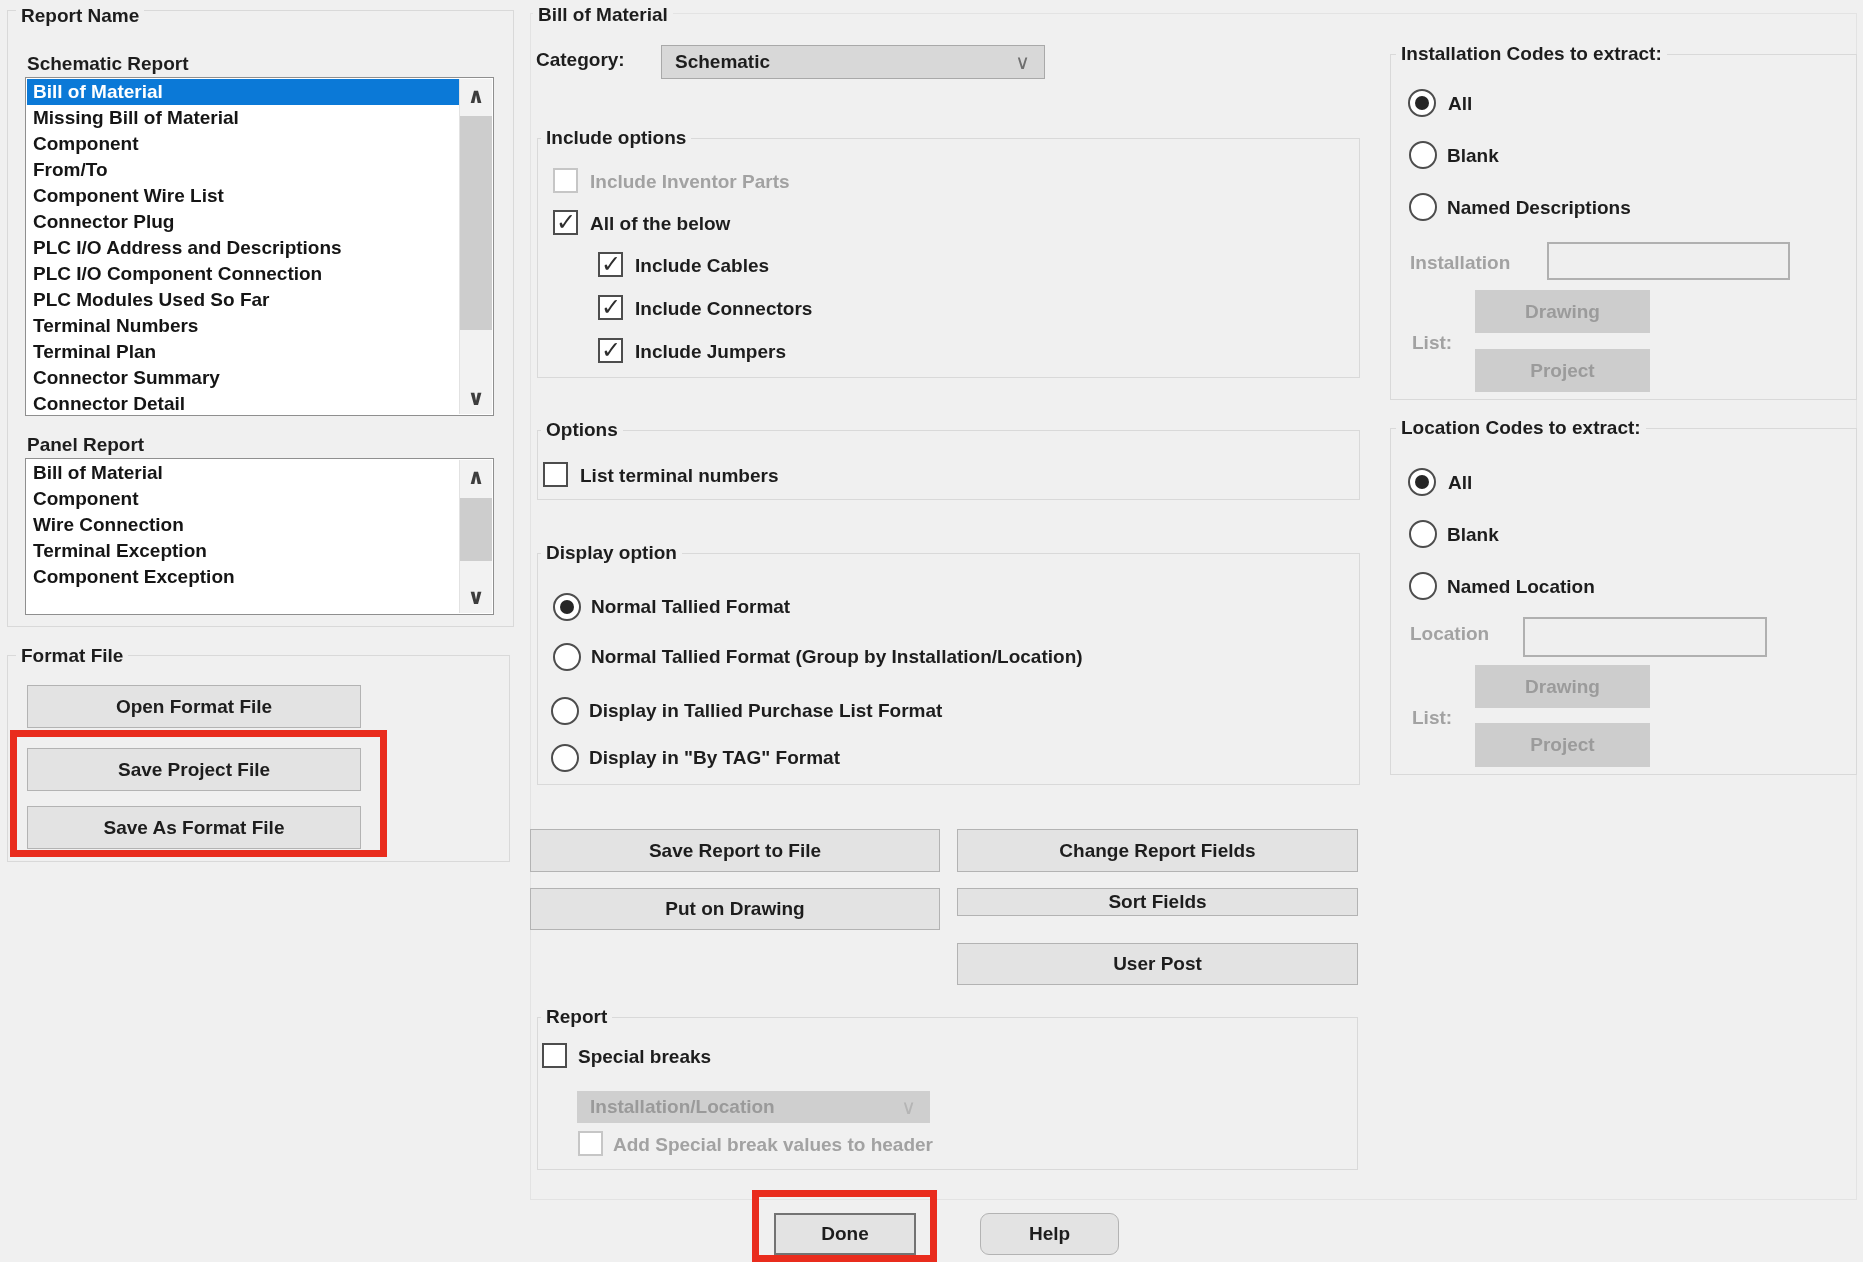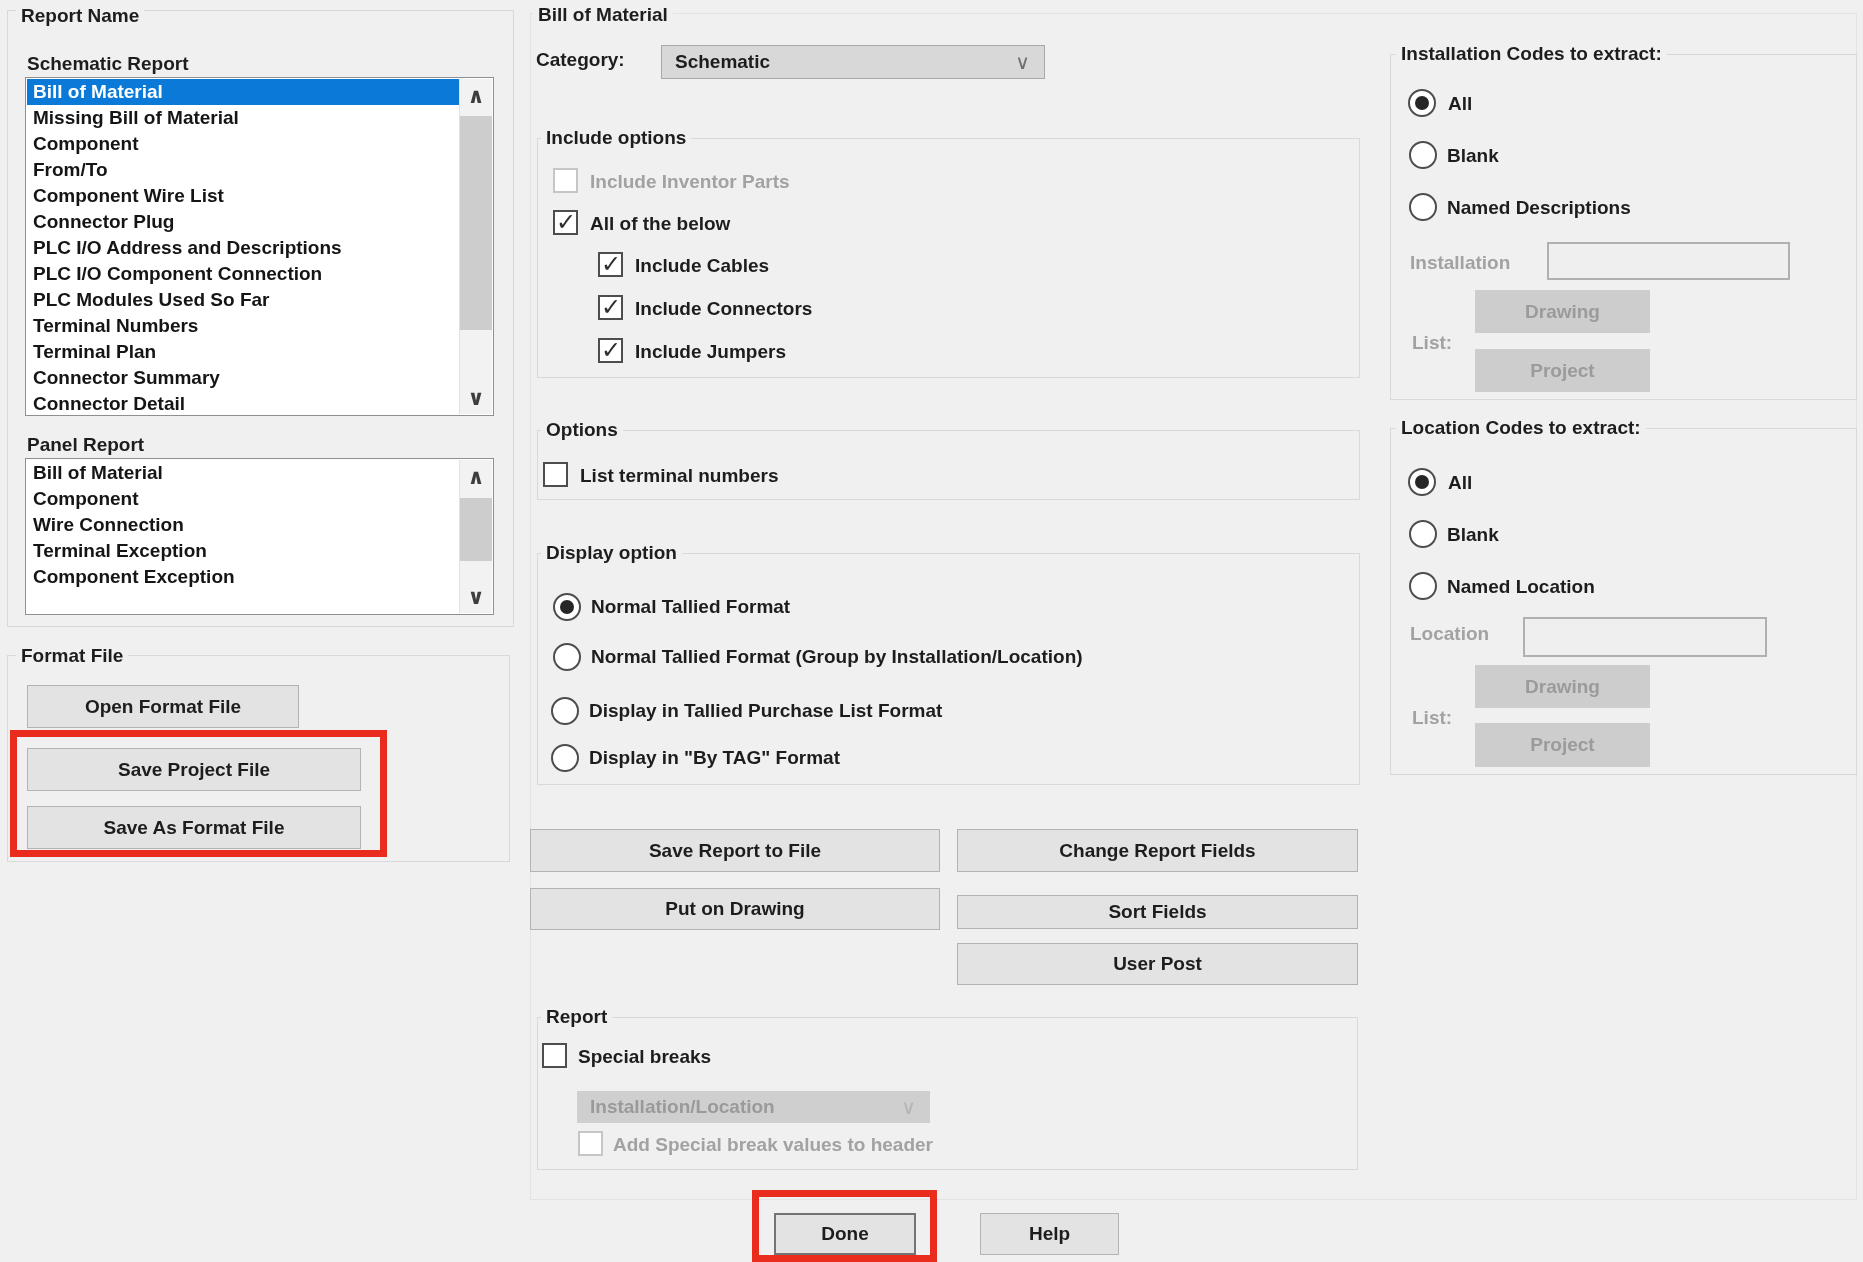--- a/index.html
+++ b/index.html
@@ -94,21 +94,21 @@
     <div class="scrollbar">
       <div class="sb-btn up">∧</div>
       <div class="sb-thumb" style="top:38px; height:63px;"></div>
       <div class="sb-btn down">∨</div>
     </div>
   </div>
 
   <div class="groupbox" style="left:7px; top:655px; width:503px; height:207px;"></div>
   <span class="glabel" style="left:16px; top:645px;">Format File</span>
 
-  <div class="btn" style="left:27px; top:685px; width:272px; height:43px;">Open Format File</div>
+  <div class="btn" style="left:27px; top:685px; width:334px; height:43px;">Open Format File</div>
   <div class="btn" style="left:27px; top:748px; width:334px; height:43px;">Save Project File</div>
   <div class="btn" style="left:27px; top:806px; width:334px; height:43px;">Save As Format File</div>
 
   <div class="annotation" style="left:10px; top:730px; width:377px; height:127px;"></div>
 
   <div class="groupbox outer" style="left:530px; top:13px; width:1327px; height:1187px;"></div>
   <span class="glabel" style="left:533px; top:4px;">Bill of Material</span>
 
   <span class="lbl" style="left:536px; top:49px;">Category:</span>
   <div class="combo" style="left:661px; top:45px; width:384px; height:34px;">
@@ -151,21 +151,21 @@
 
   <span class="rb" style="left:551px; top:697px;"></span>
   <span class="lbl" style="left:589px; top:700px;">Display in Tallied Purchase List Format</span>
 
   <span class="rb" style="left:551px; top:744px;"></span>
   <span class="lbl" style="left:589px; top:747px;">Display in "By TAG" Format</span>
 
   <div class="btn" style="left:530px; top:829px; width:410px; height:43px;">Save Report to File</div>
   <div class="btn" style="left:957px; top:829px; width:401px; height:43px;">Change Report Fields</div>
   <div class="btn" style="left:530px; top:888px; width:410px; height:42px;">Put on Drawing</div>
-  <div class="btn" style="left:957px; top:888px; width:401px; height:34px;margin-top:7px;">Sort Fields</div>
+  <div class="btn" style="left:957px; top:888px; width:401px; height:28px;">Sort Fields</div>
   <div class="btn" style="left:957px; top:943px; width:401px; height:42px;">User Post</div>
 
   <div class="groupbox" style="left:537px; top:1017px; width:821px; height:153px;"></div>
   <span class="glabel" style="left:541px; top:1006px;">Report</span>
 
   <span class="cb" style="left:542px; top:1043px;"></span>
   <span class="lbl" style="left:578px; top:1046px;">Special breaks</span>
 
   <div class="combo disabled" style="left:577px; top:1091px; width:353px; height:32px;text-align:center;">
     <span class="val">Installation/Location</span>
@@ -207,17 +207,17 @@
   <span class="lbl" style="left:1447px; top:576px;">Named Location</span>
 
   <span class="lbl gray" style="left:1410px; top:623px;">Location</span>
   <div class="field" style="left:1523px; top:617px; width:244px; height:40px;"></div>
 
   <div class="btn disabled" style="left:1475px; top:665px; width:175px; height:43px;">Drawing</div>
   <span class="lbl gray" style="left:1412px; top:707px;">List:</span>
   <div class="btn disabled" style="left:1475px; top:723px; width:175px; height:44px;">Project</div>
 
   <div class="btn default" style="left:774px; top:1213px; width:142px; height:42px;">Done</div>
-  <div class="btn" style="left:980px; top:1213px; width:139px; height:42px;">Help</div>
+  <div class="btn" style="left:980px; top:1213px; width:139px; height:42px;border-radius:9px;">Help</div>
 
   <div class="annotation" style="left:752px; top:1190px; width:185px; height:72px;"></div>
 
 </div>
 
 </body></html>

